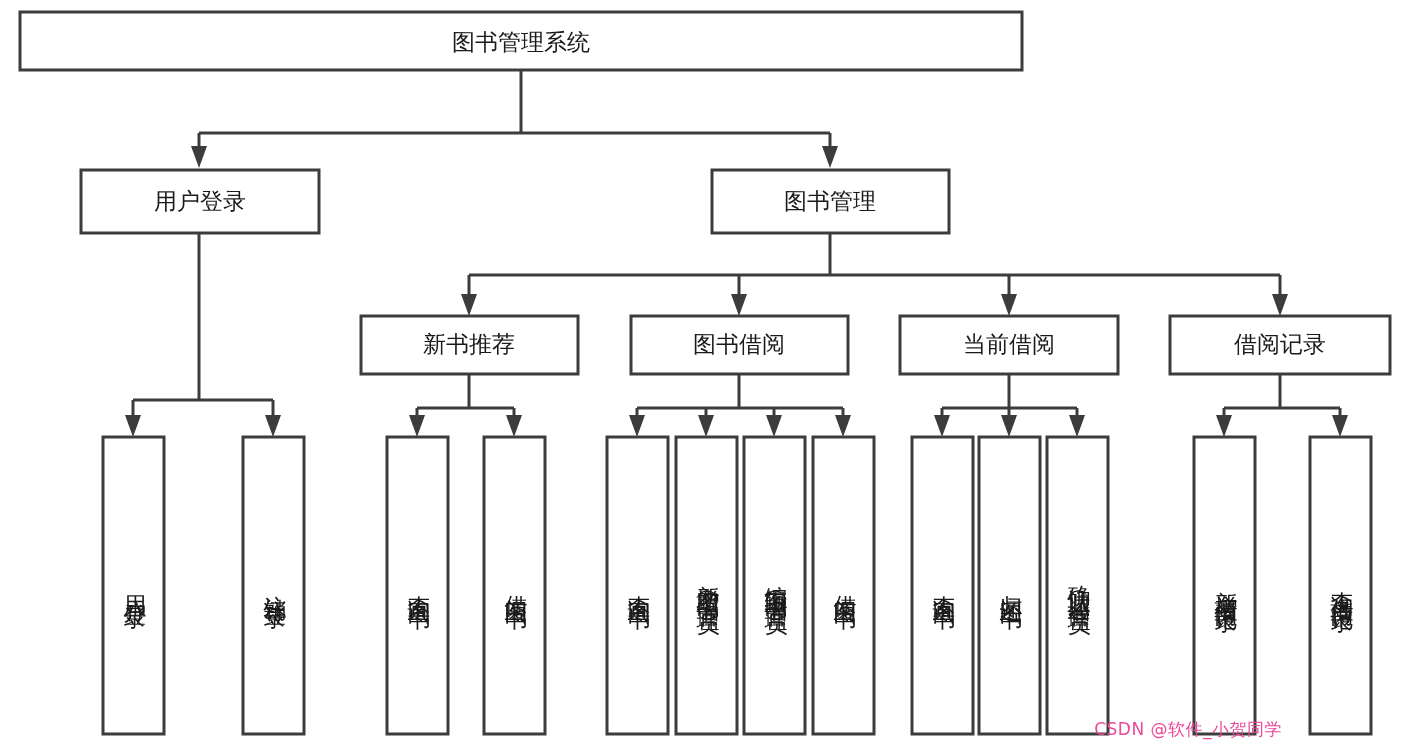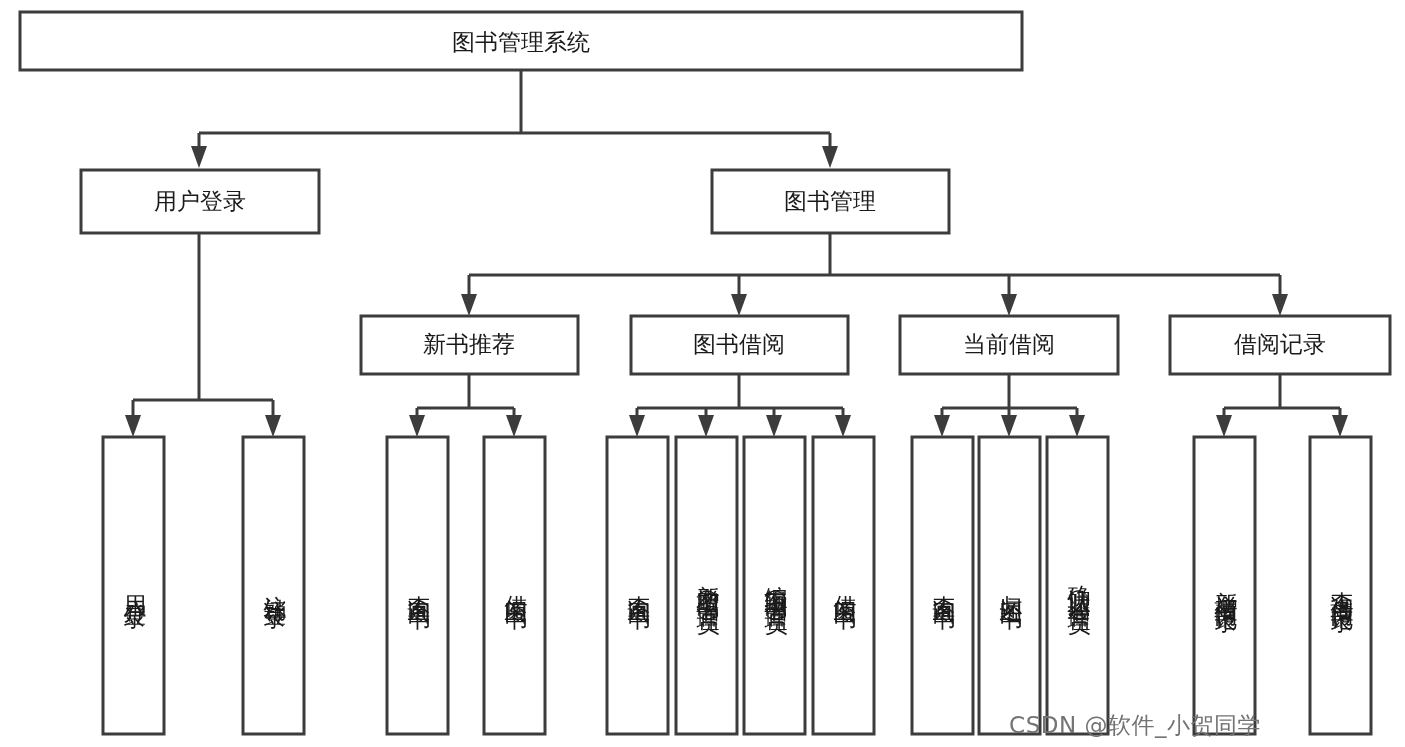--- a/index.html
+++ b/index.html
@@ -54,25 +54,25 @@
     font-family: "DejaVu Sans", "Liberation Sans", sans-serif;
     font-size: 23px;
     fill: #1a1a1a;
     text-anchor: middle;
     dominant-baseline: middle;
     writing-mode: vertical-rl;
     letter-spacing: 4px;
   }
   .watermark {
     position: absolute;
-    right: 23px;
+    right: 2px;
     bottom: 6px;
     font-family: "DejaVu Sans", "Liberation Sans", sans-serif;
-    font-size: 23px;
-    color: #737373;
+    font-size: 17px;
+    color: #ec4899;
     letter-spacing: 0.5px;
     white-space: nowrap;
     pointer-events: none;
   }
 </style>
 </head>
 <body>
 
 <div id="diagram-root">
 

